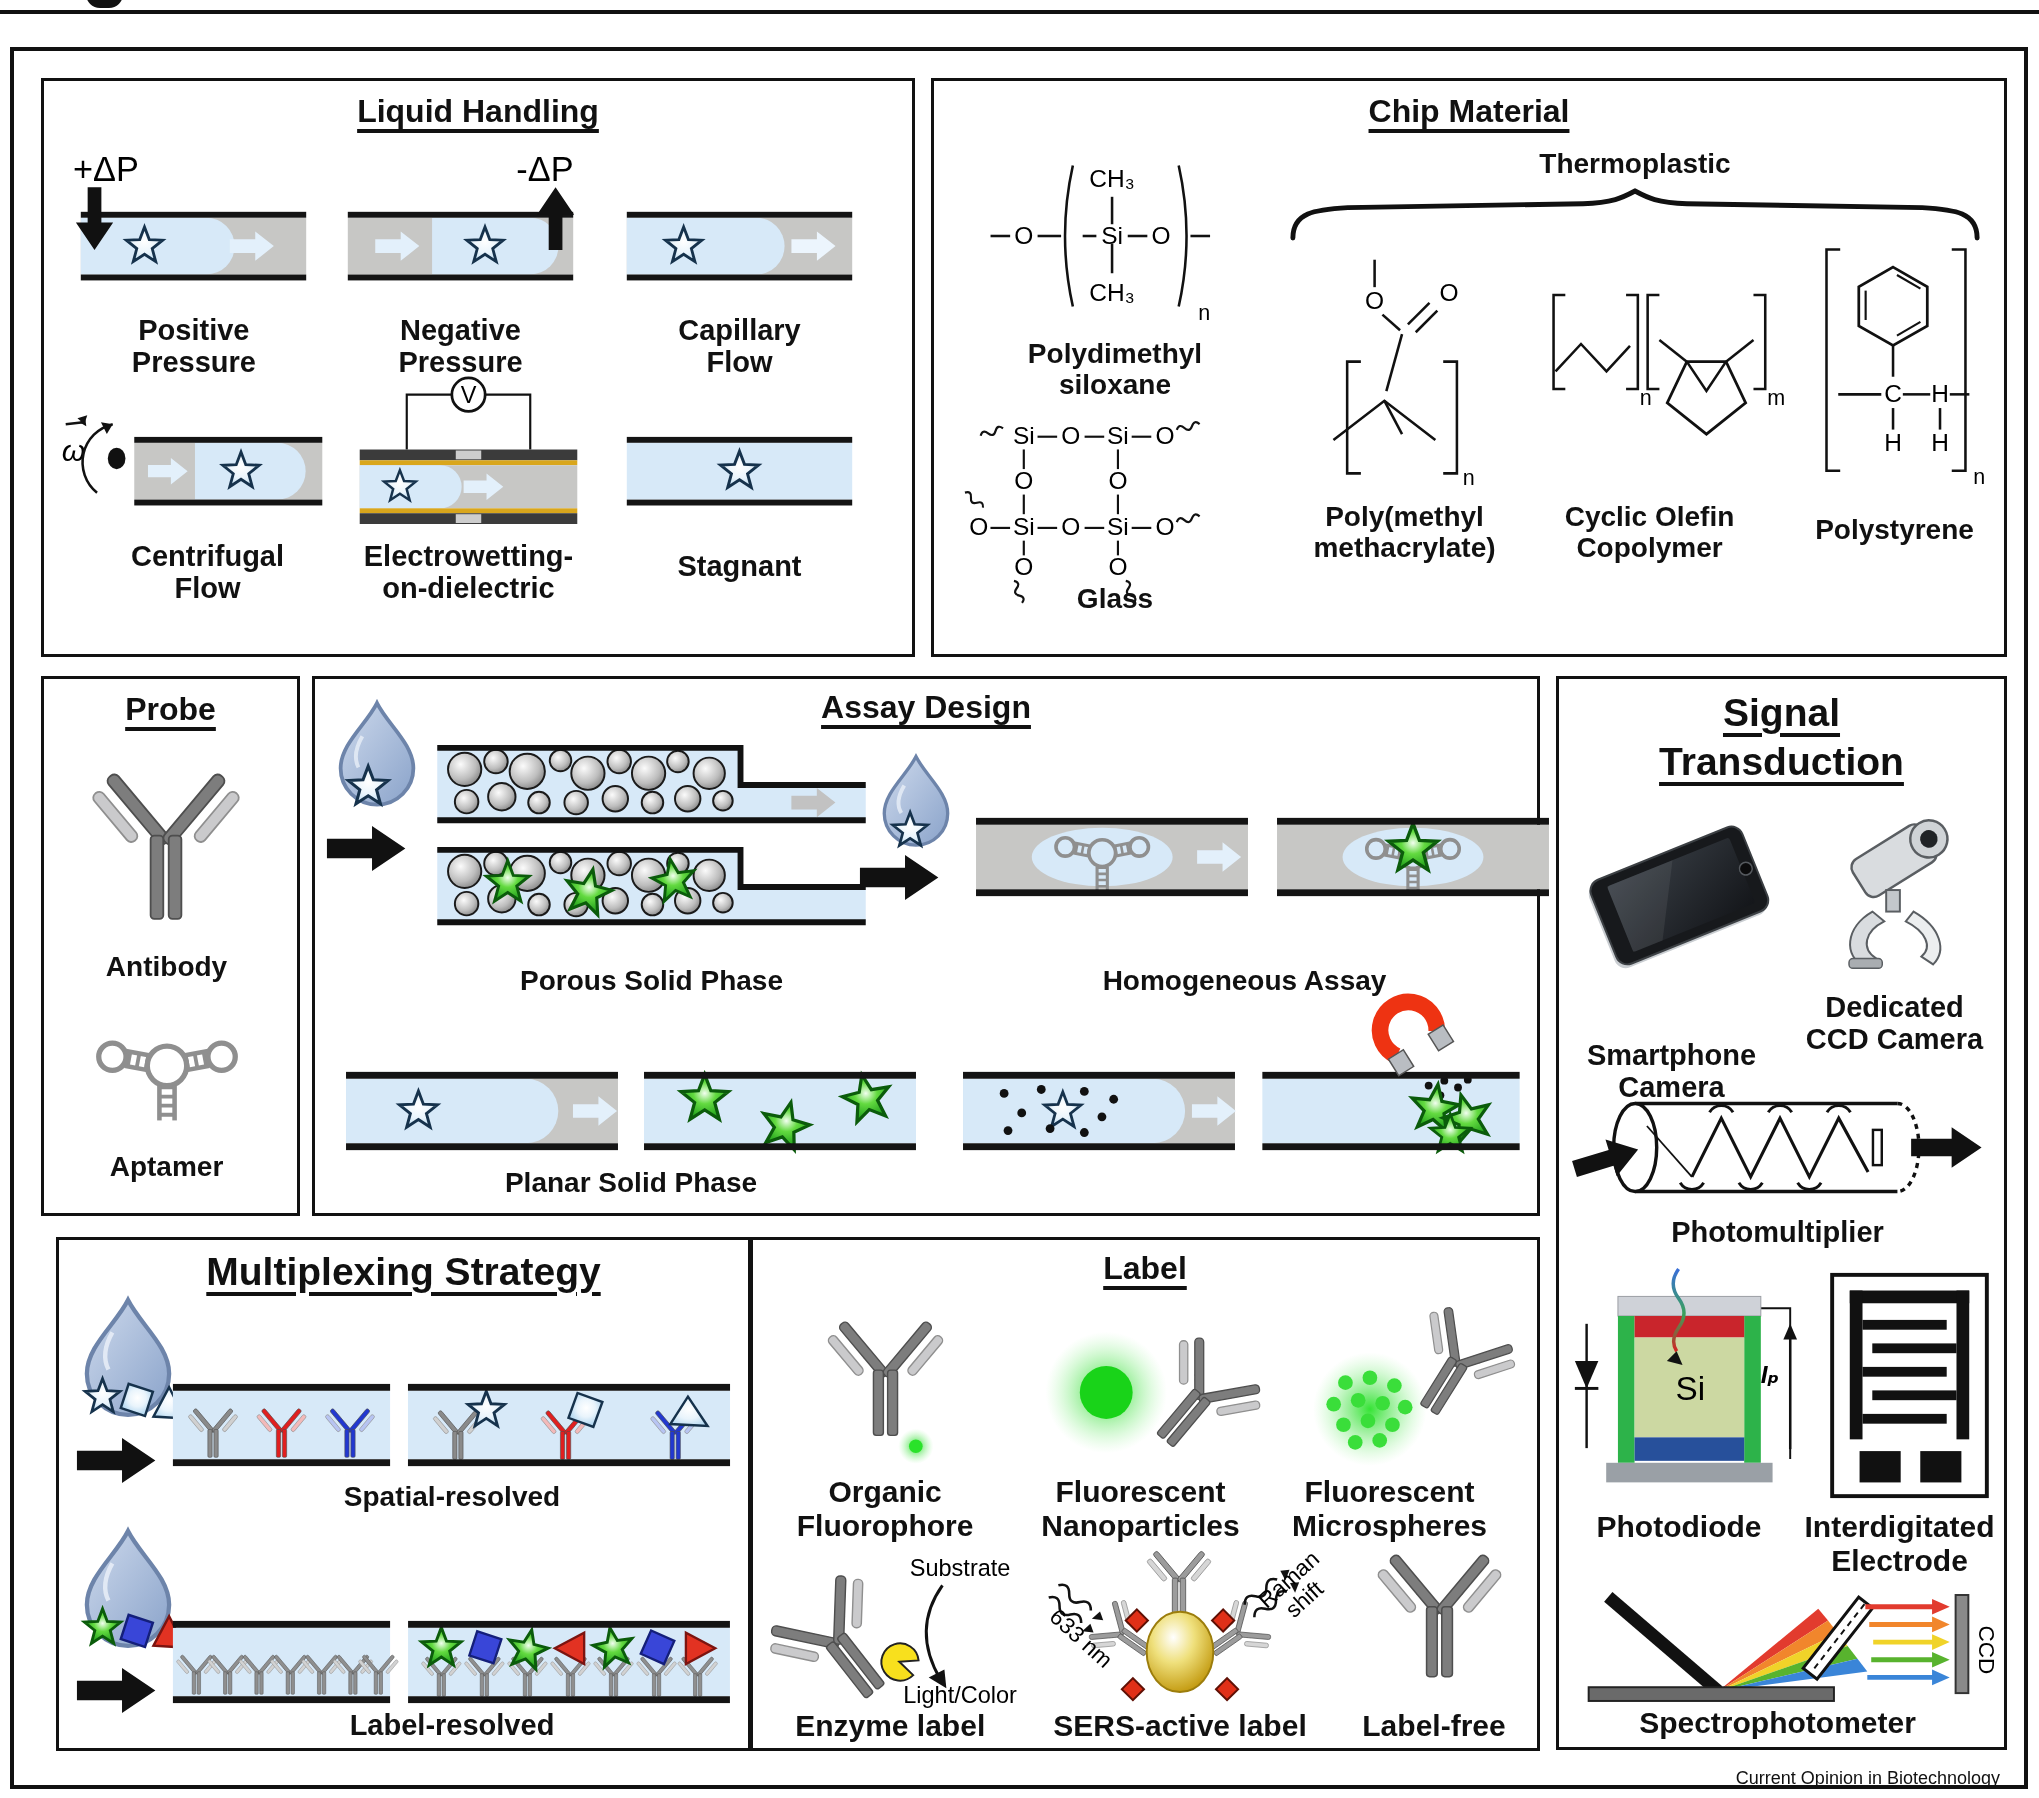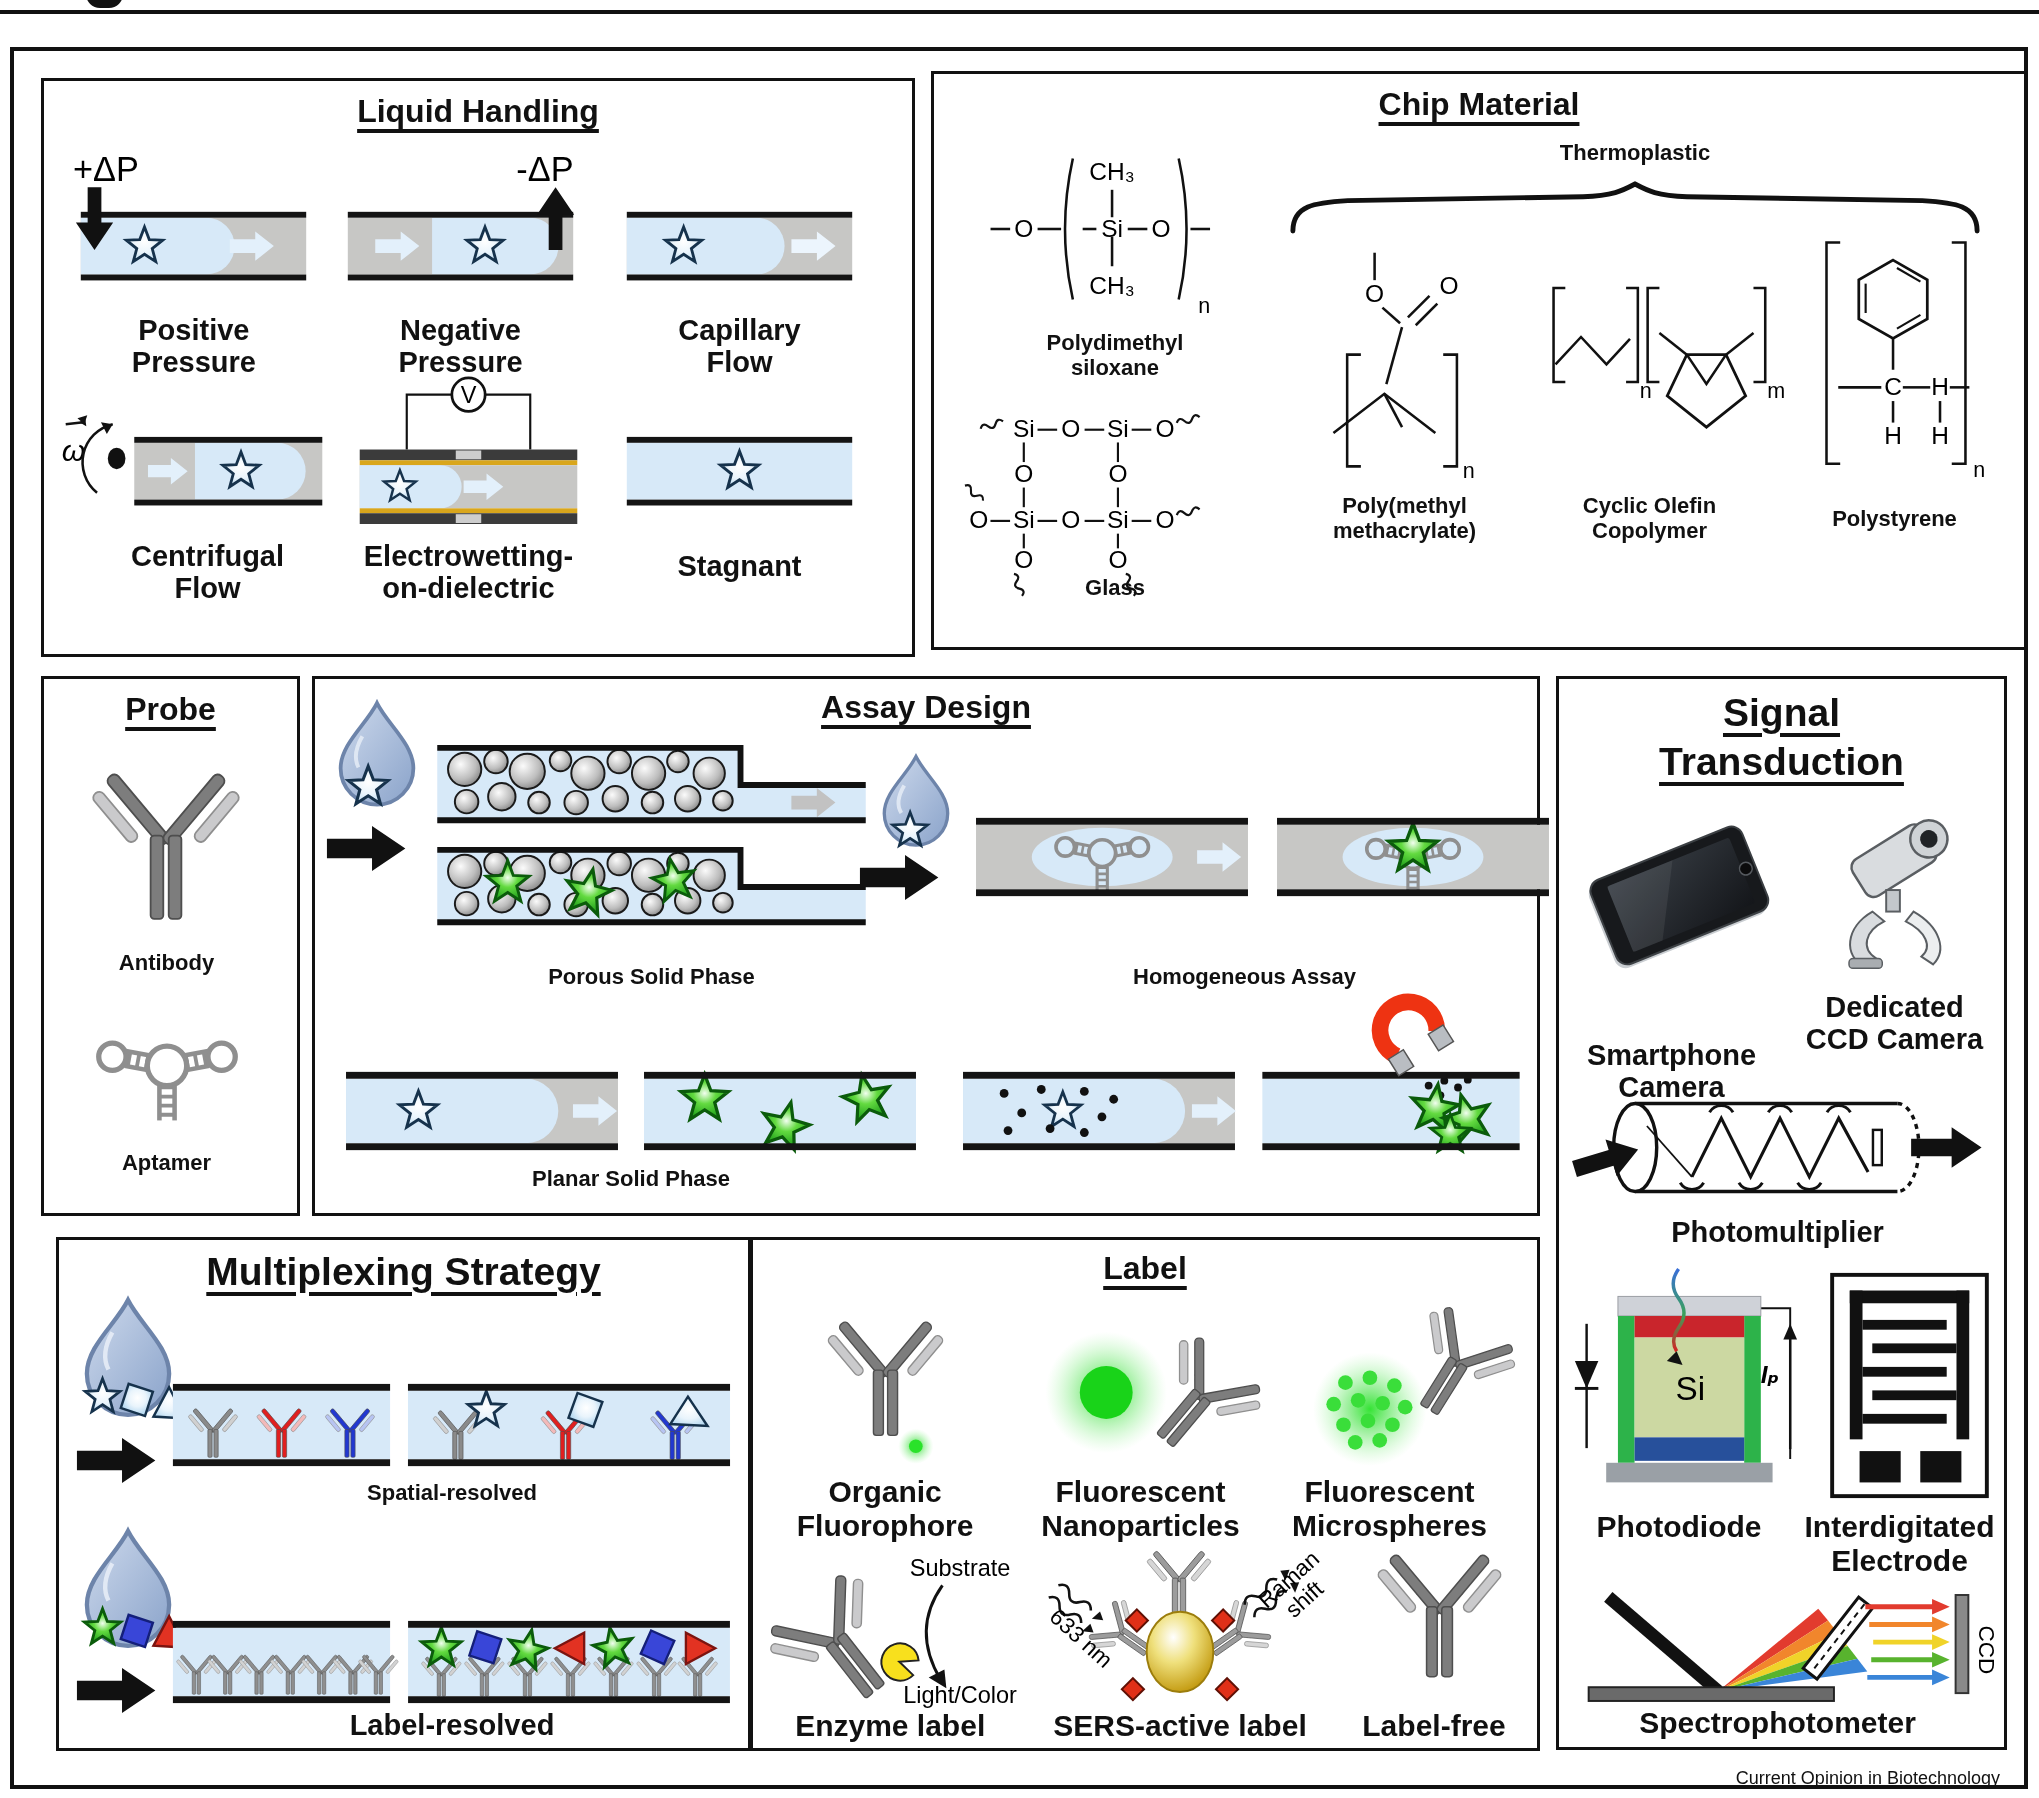--- a/index.html
+++ b/index.html
@@ -7,21 +7,21 @@
   #canvas{position:relative;width:2040px;height:1799px;background:#fff;overflow:hidden;}
   .toprule{position:absolute;left:0;top:9.8px;width:2040px;height:3.9px;background:#111;}
   .gfrag{position:absolute;left:86px;top:-5.9px;width:37px;height:13.7px;background:#111;border-radius:0 0 17.6px 17.6px;}
   .outer{position:absolute;left:9.8px;top:47px;width:2010px;height:1734px;border:4.9px solid #111;background:#fff;}
   .panel{position:absolute;border:3.9px solid #111;background:#fff;}
   .ptitle{position:absolute;left:0;top:0;width:100%;text-align:center;font-weight:bold;}
   .ptitle span{text-decoration:underline;text-decoration-thickness:3.9px;text-underline-offset:6.9px;white-space:pre-line;}
   .t42{font-size:32px;line-height:1.25;}
   .t40{font-size:39px;line-height:1.25;}
   .lbl{position:absolute;font-weight:bold;text-align:center;white-space:pre-line;line-height:1.12;}
-  .f32{font-size:22px;} .f31{font-size:30px;} .f30{font-size:29px;}
+  .f32{font-size:28px;} .f31{font-size:30px;} .f30{font-size:29px;}
   .abs{position:absolute;}
   svg{display:block;overflow:visible;}
   svg text{font-family:"Liberation Sans","DejaVu Sans",sans-serif;}
   .atom{font-size:25px;font-weight:normal;}
   .bond{stroke:#111;stroke-width:2.6;fill:none;}
   .thin{stroke:#111;stroke-width:2.2;fill:none;}
   #antibody .hc{fill:var(--hc,#7d7d7d);stroke:#4e4e4e;stroke-width:1;}
   #antibody .lc{fill:var(--lc,#cacacc);stroke:#8f8f8f;stroke-width:1;}
   #antibody .hg{stroke:#9a9a9a;stroke-width:1.6;stroke-dasharray:2.2 2.2;}
   .apt{stroke:#8f8f8f;fill:none;}
@@ -186,21 +186,21 @@
 
     <svg class="abs" style="left:573px;top:302px" width="245" height="147" viewBox="0 0 250 150">
       <rect x="10" y="61" width="230" height="58" fill="#d7e9f8"></rect>
       <rect x="10" y="55" width="230" height="6" fill="#141414"></rect>
       <rect x="10" y="119" width="230" height="6" fill="#141414"></rect>
       <use href="#star" fill="url(#gStarBlue)" stroke="#16324c" stroke-width="2.5" transform="translate(125,90) scale(1.2)"></use>
     </svg>
     <div class="lbl f30" style="left:573px;top:469px;width:245px;">Stagnant</div>
   </div>
 
-  <div class="panel" style="left:931px;top:71px;width:1070px;height:573px;padding-left:20px;">
+  <div class="panel" style="left:931px;top:78px;width:1070px;height:573px;">
     <div class="ptitle t42" style="top:9.8px;"><span>Chip Material</span></div>
 
     <svg class="abs" style="left:29px;top:57px" width="304" height="196" viewBox="0 0 310 200">
       <line x1="28" y1="100" x2="48" y2="100" class="bond"></line>
       <text x="62" y="108" class="atom" text-anchor="middle">O</text>
       <line x1="76" y1="100" x2="100" y2="100" class="bond"></line>
       <path d="M112,28 Q96,100 112,172" class="bond"></path>
       <text x="152" y="108" class="atom" text-anchor="middle">Si</text>
       <line x1="122" y1="100" x2="136" y2="100" class="bond"></line>
       <line x1="152" y1="88" x2="152" y2="60" class="bond"></line>

